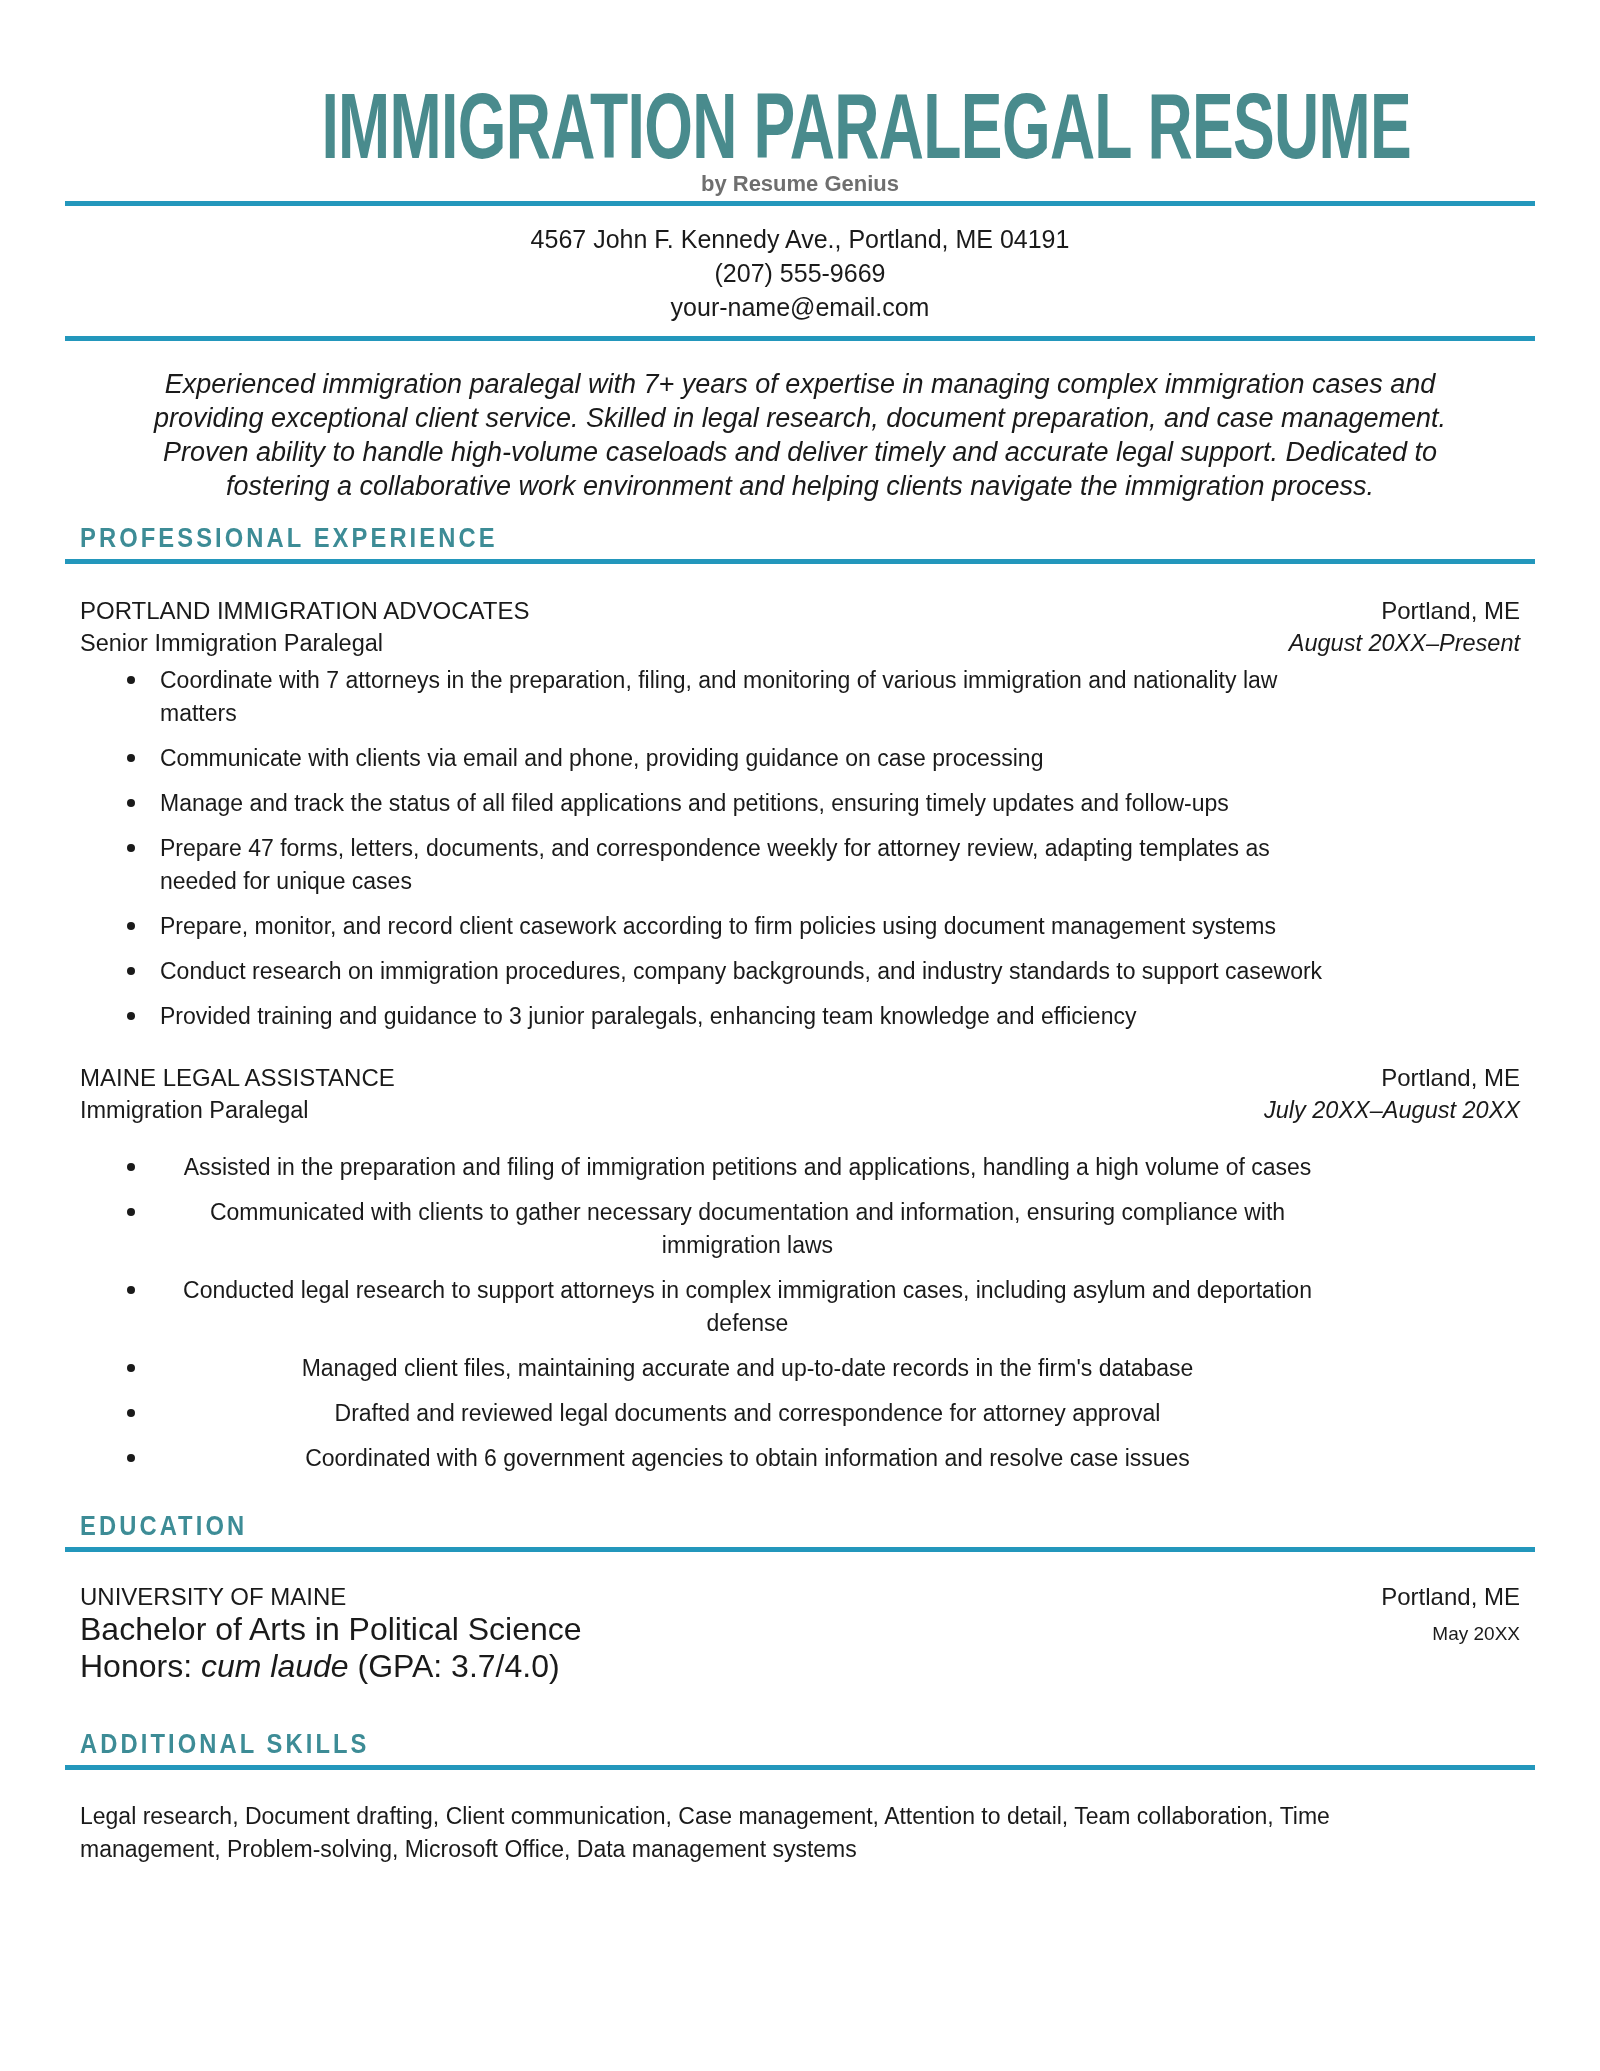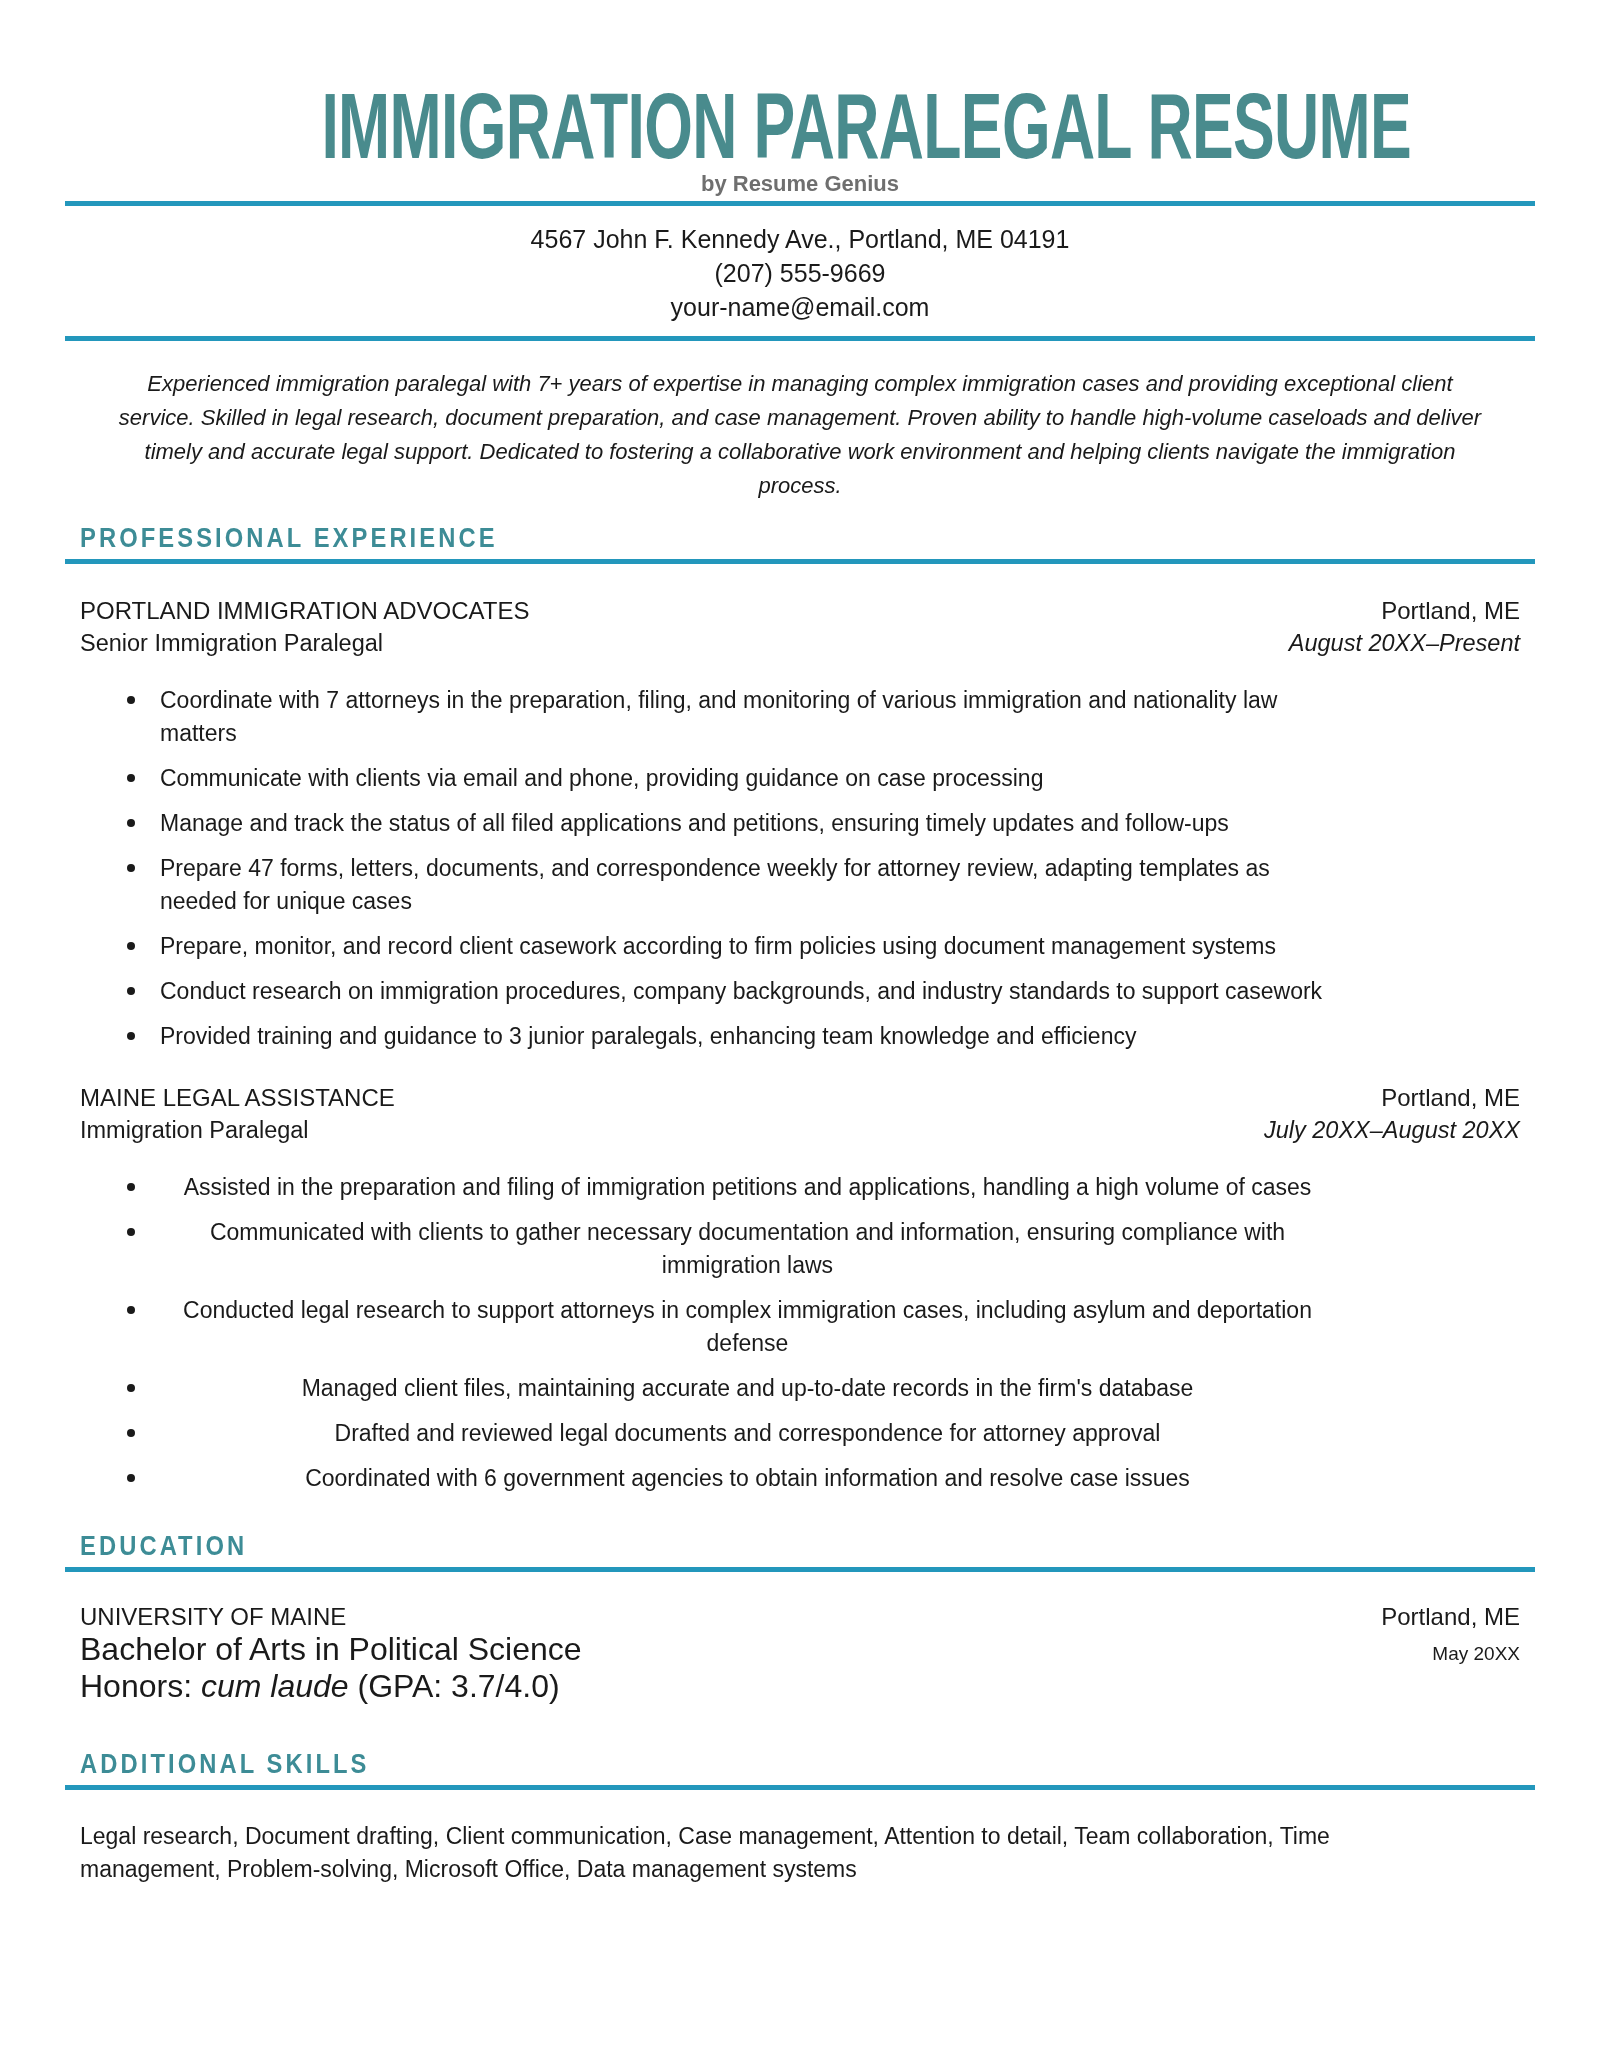--- a/index.html
+++ b/index.html
@@ -47,21 +47,21 @@
     text-align: center;
     font-size: 25px;
     line-height: 34px;
   }
   .rule.rule-contact { margin-top: 12px; }
   .summary {
     margin: 26px auto 0 auto;
     max-width: 1375px;
     text-align: center;
     font-style: italic;
-    font-size: 22px;
+    font-size: 27px;
     line-height: 34px;
   }
   h2.section-heading {
     margin: 18px 0 0 0;
     padding-left: 15px;
     font-size: 27px;
     line-height: 34px;
     font-weight: bold;
     color: #3D8C96;
     white-space: nowrap;
@@ -82,21 +82,21 @@
     display: flex;
     justify-content: space-between;
     align-items: baseline;
     line-height: 33px;
   }
   .company, .loc { font-weight: normal; font-size: 24px; }
   .jobtitle { font-size: 23.5px; }
   .dates { font-style: italic; font-size: 23.5px; }
   ul.bullets {
     list-style: none;
-    margin: 24px 0 0 0;
+    margin: 4px 0 0 0;
     padding: 0;
   }
   ul.bullets.second { margin-top: 24px; text-align: center; }
   ul.bullets li {
     position: relative;
     padding-left: 80px;
     max-width: 1175px;
     font-size: 23px;
     line-height: 33px;
     margin-bottom: 12px;

